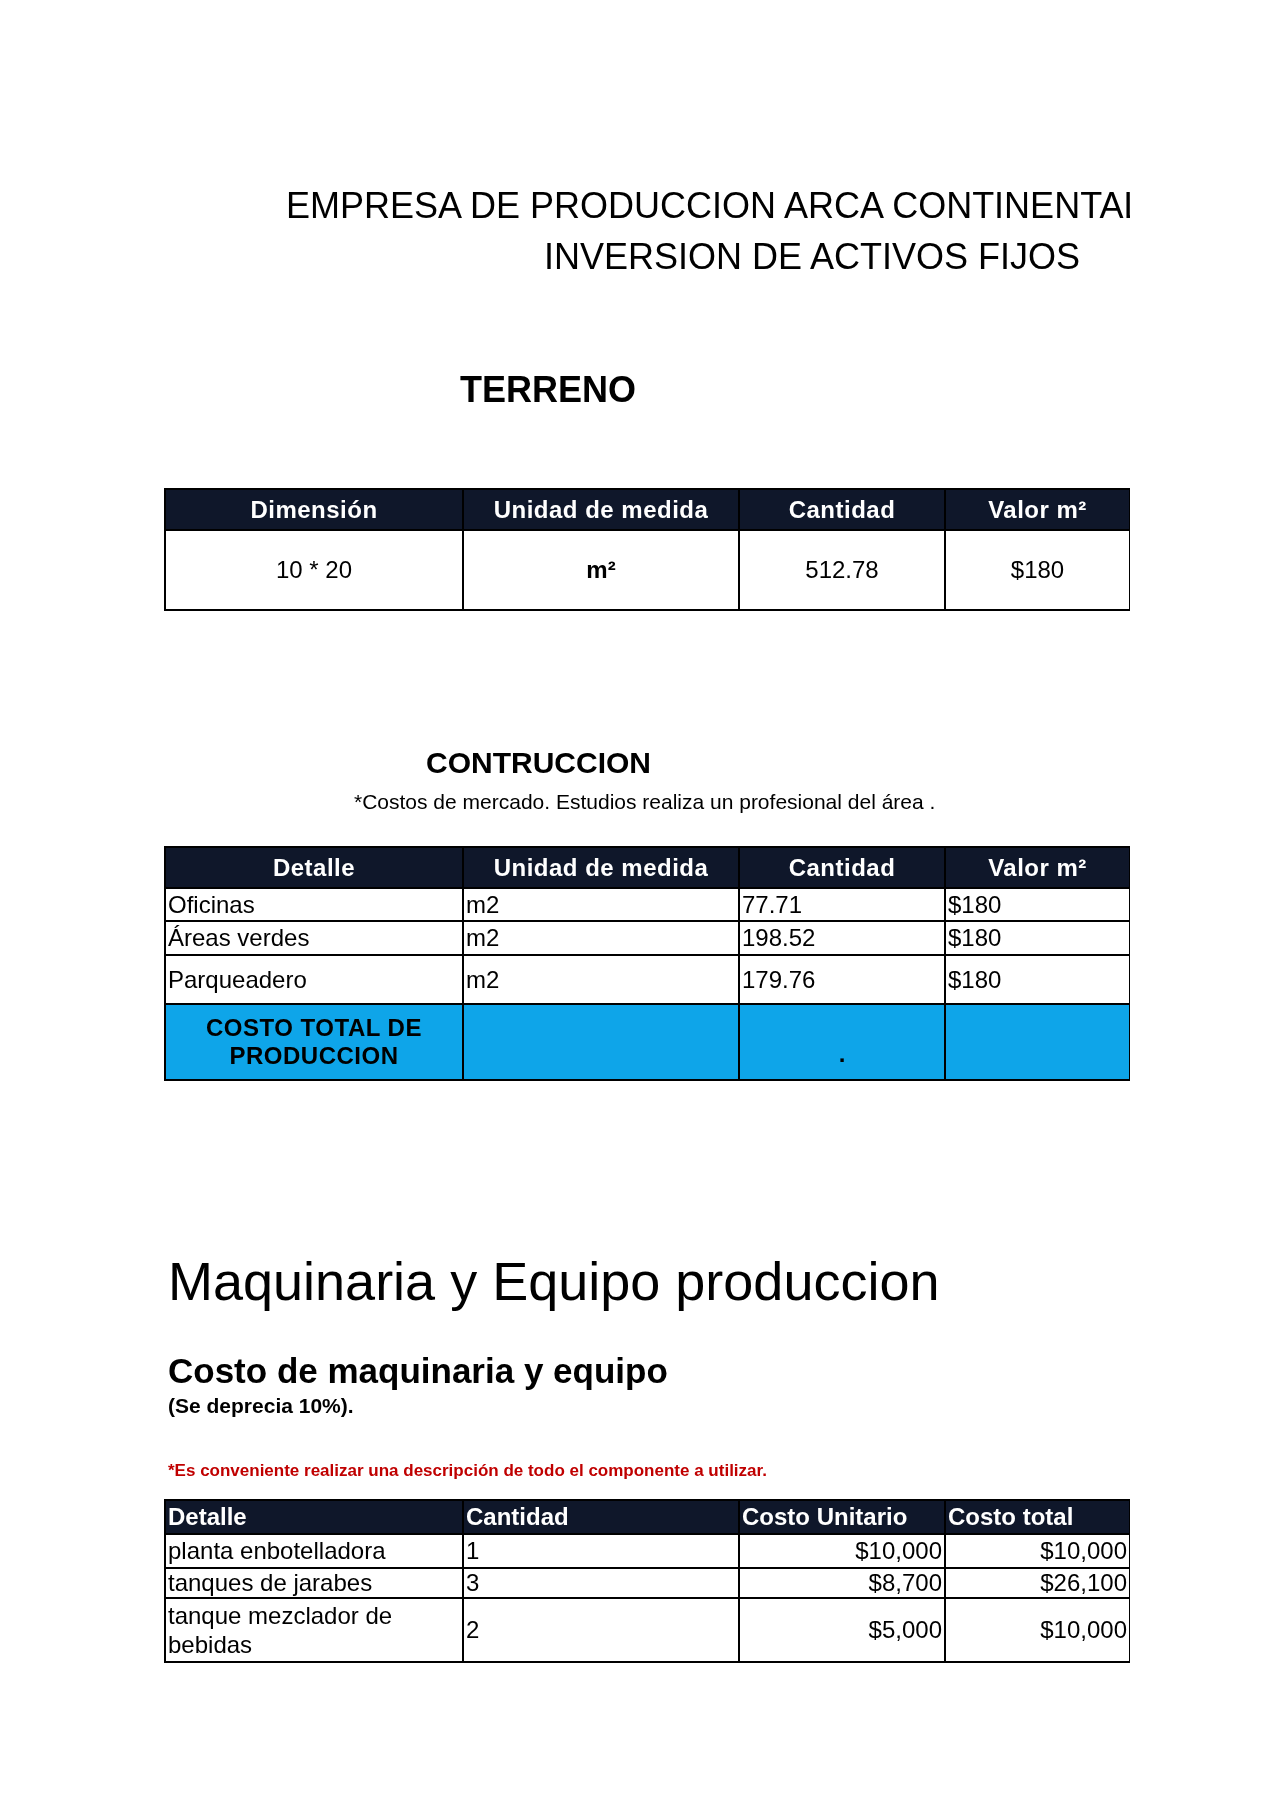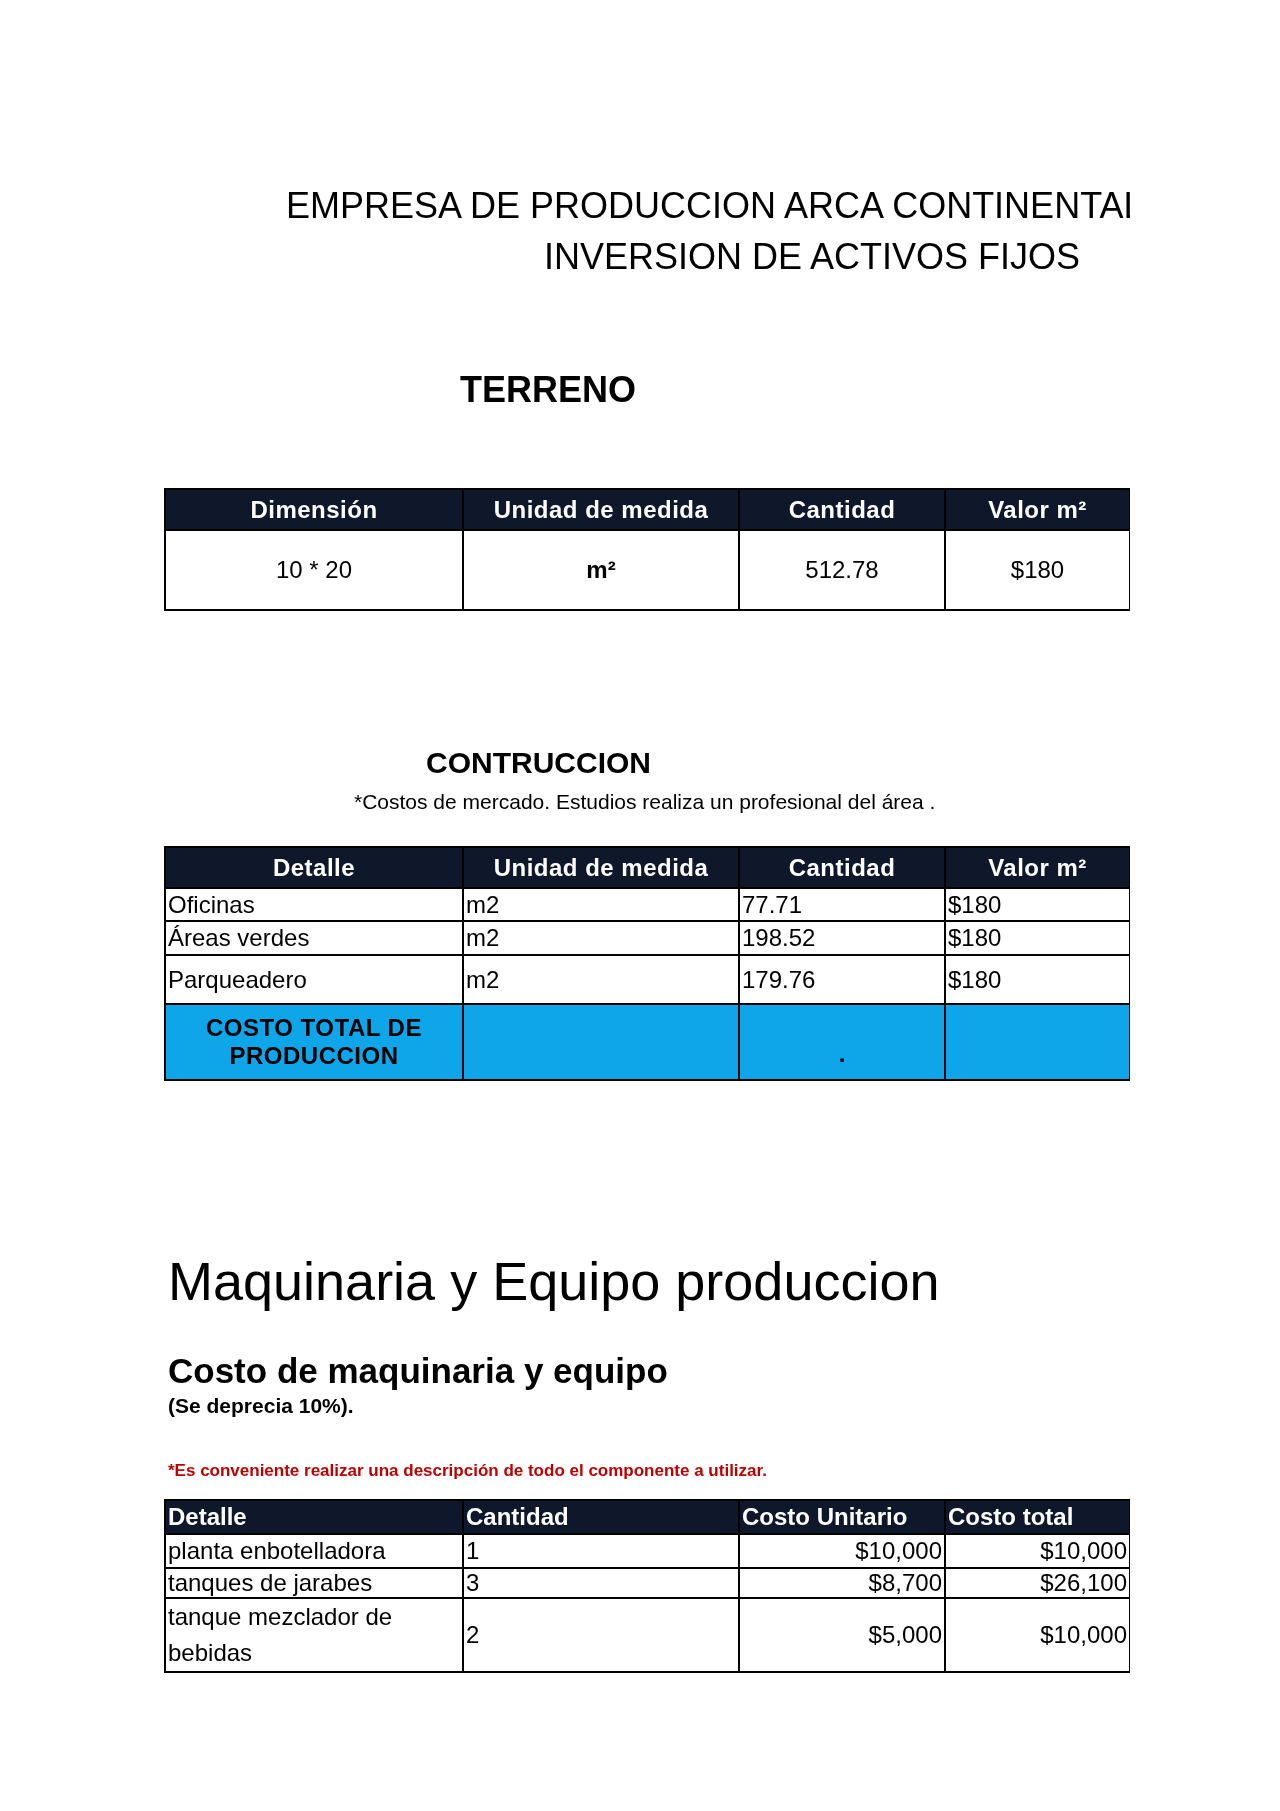--- a/index.html
+++ b/index.html
@@ -123,21 +123,21 @@
       <td class="r">$10,000</td>
       <td class="r">$10,000</td>
     </tr>
     <tr style="height:18px;">
       <td class="l">tanques de jarabes</td>
       <td class="l">3</td>
       <td class="r">$8,700</td>
       <td class="r">$26,100</td>
     </tr>
     <tr style="height:64px;">
-      <td class="l" style="line-height:36px;">tanque mezclador de bebidas</td>
+      <td class="l" style="line-height:29px;">tanque mezclador de bebidas</td>
       <td class="l">2</td>
       <td class="r">$5,000</td>
       <td class="r">$10,000</td>
     </tr>
   </tbody>
     </table>
 
 </div>
 
 </body></html>

